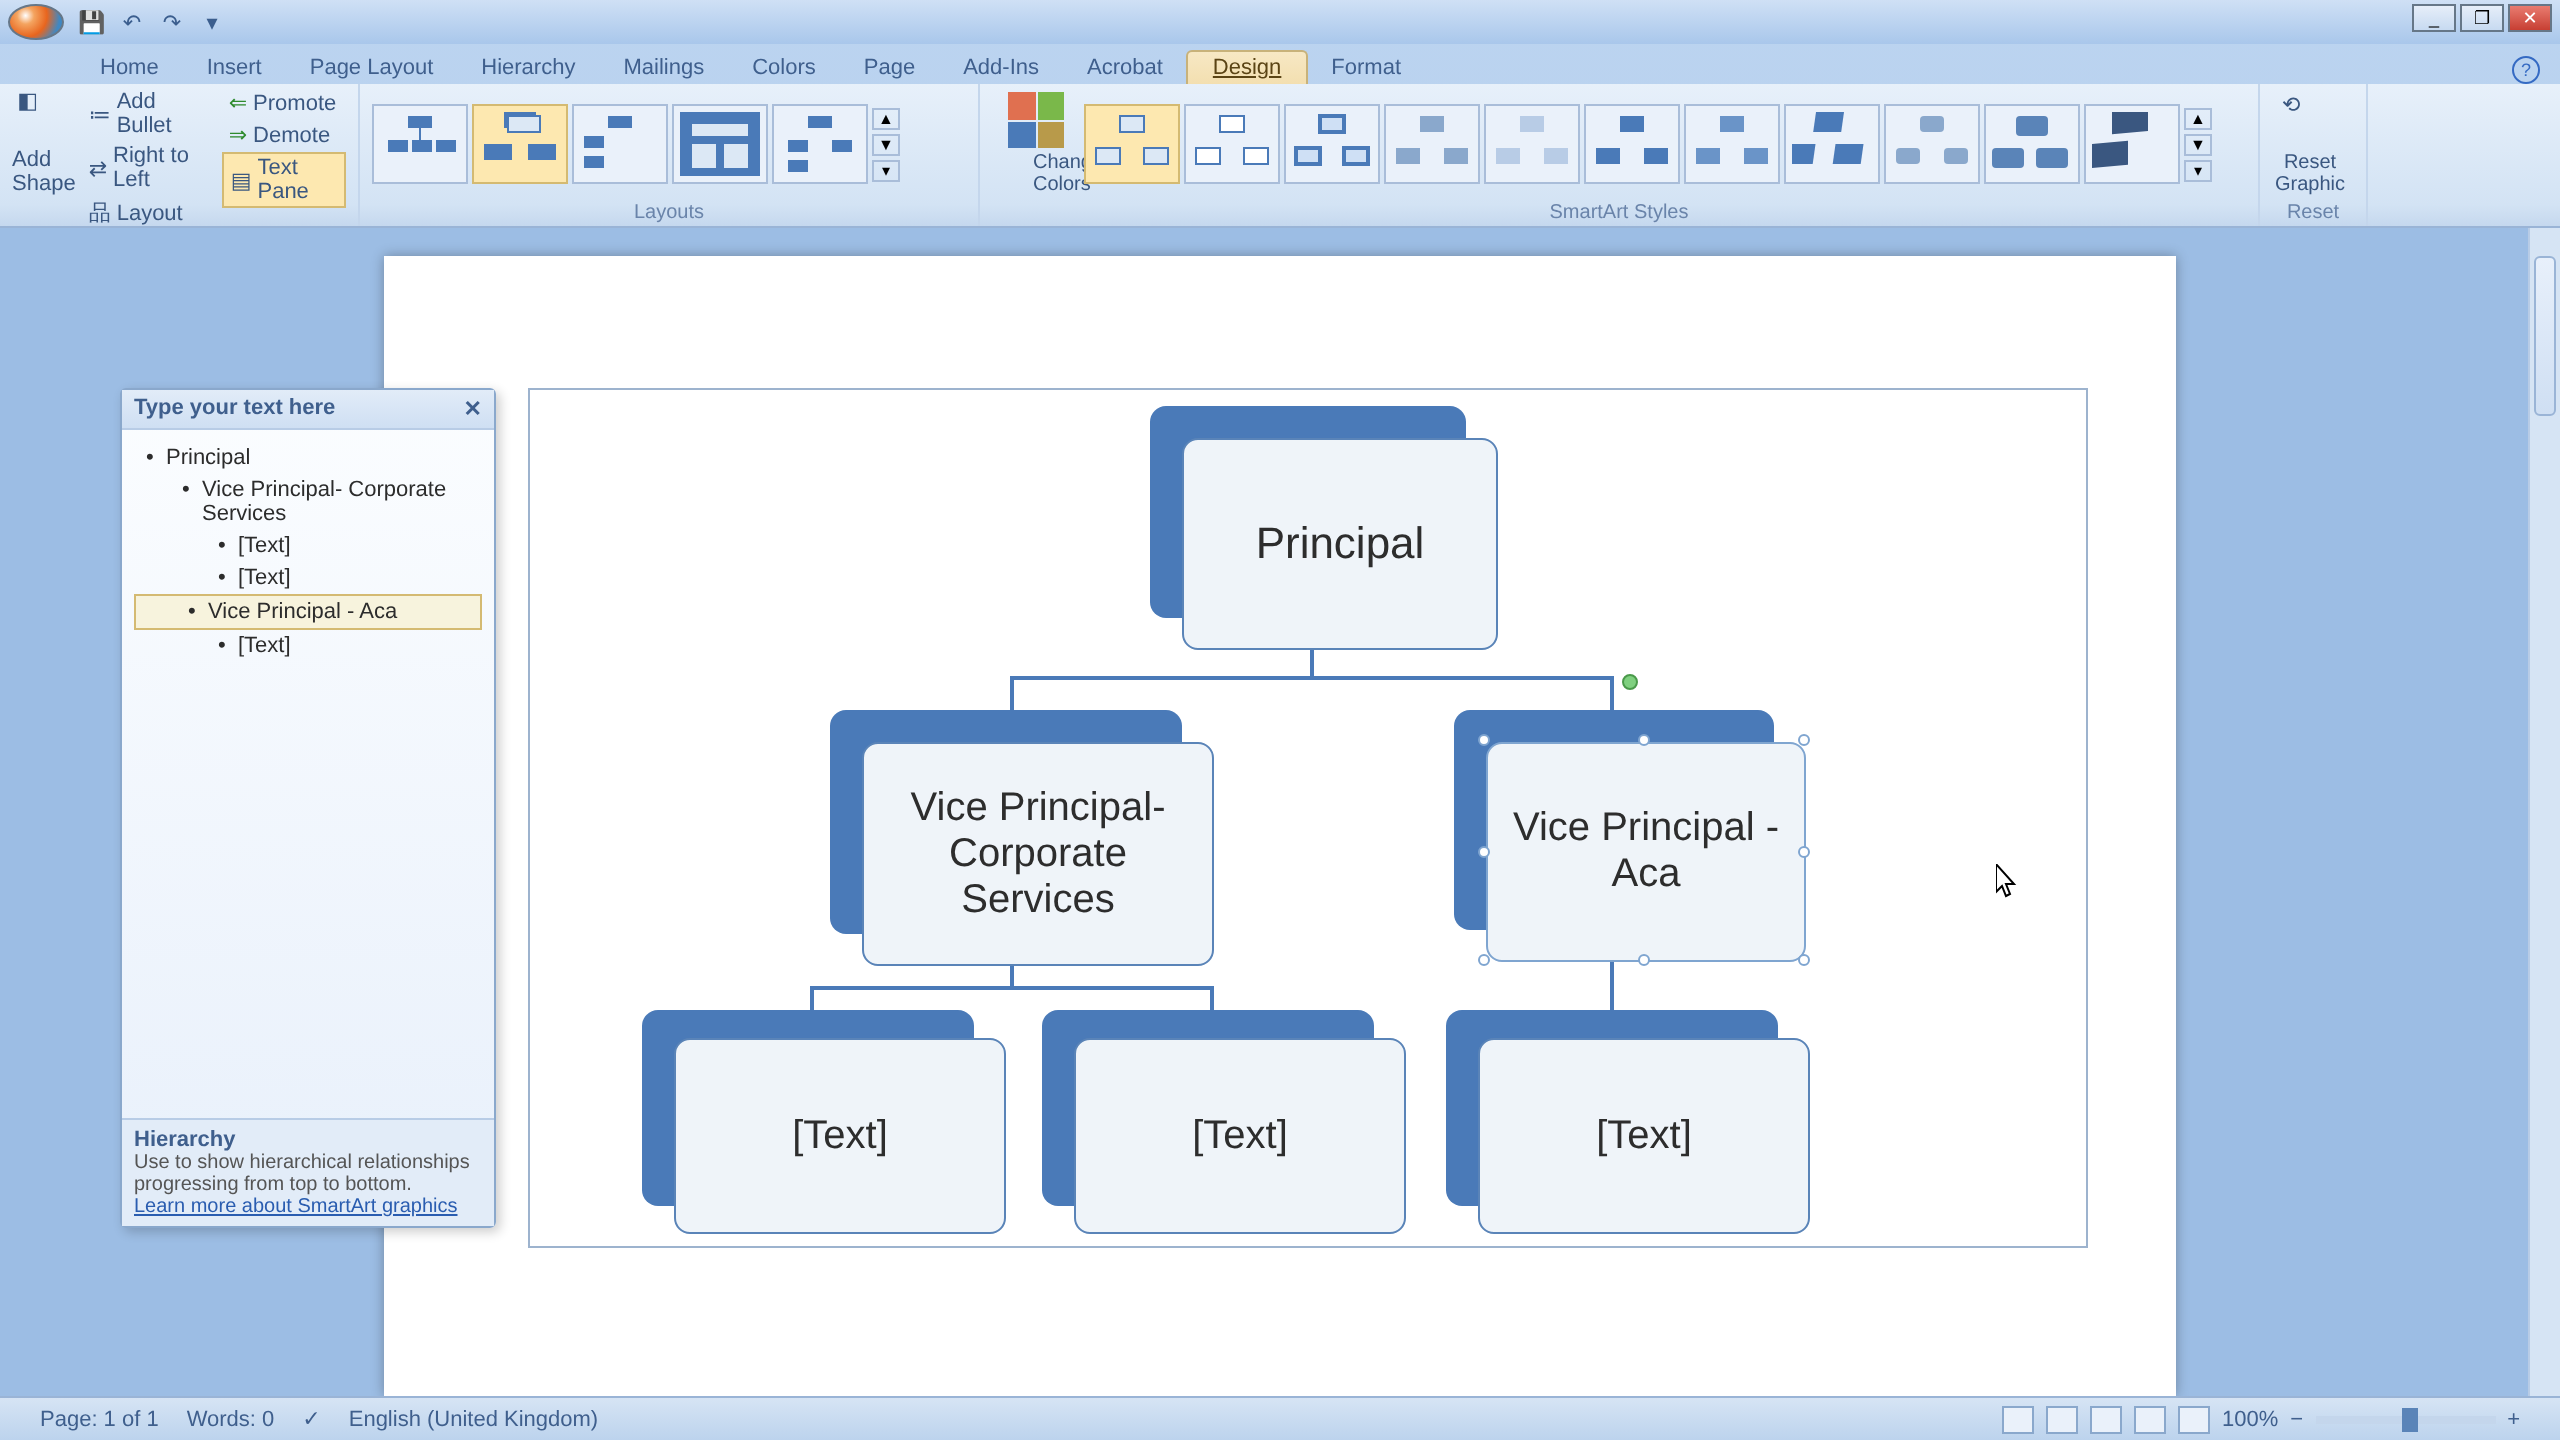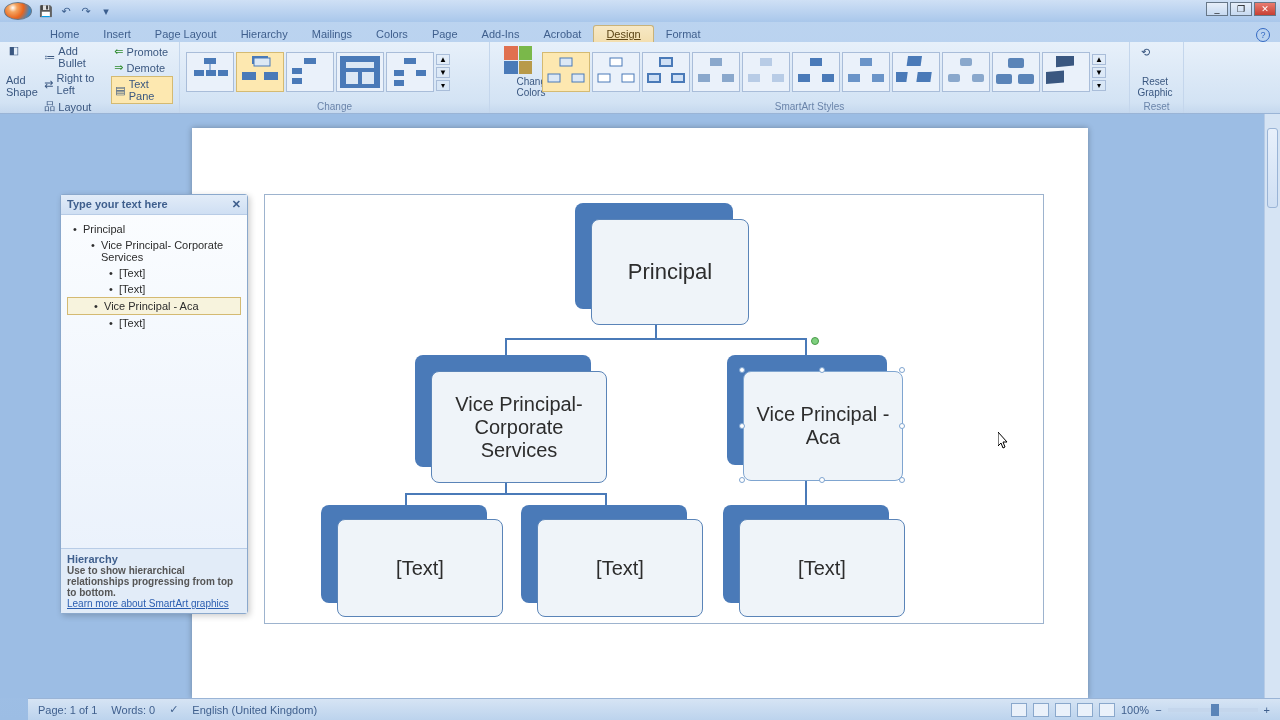--- a/index.html
+++ b/index.html
@@ -51,38 +51,38 @@
 .textpane-body { padding:6px 4px; }
 .tp-item { padding:2px 0 2px 18px; color:#2c2c2c; position:relative; }
 .tp-item::before { content:"•"; position:absolute; left:8px; }
 .tp-item.l2 { padding-left:36px; }
 .tp-item.l2::before { left:26px; }
 .tp-item.l3 { padding-left:54px; }
 .tp-item.l3::before { left:44px; }
 .tp-item.sel { background:#f7f3dd; border:1px solid #d4ba72; margin:0 2px;}
 .textpane-footer { position:absolute; bottom:0; left:0; right:0; background:#e2ecf8; border-top:1px solid #b8cce6; padding:4px 6px; }
 .textpane-footer .ttl { font-weight:bold; color:#3f5f8d;}
-.textpane-footer .desc { color:#555; font-size:10px;font-weight:bold; }
+.textpane-footer .desc { color:#555; font-size:10px; }
 .textpane-footer .link { color:#2a5db0; text-decoration:underline; font-size:10px;}
 
 
 .smartart-bound { position:absolute; left:264px; top:80px; width:780px; height:430px; border:1px solid #9db3ce; }
 .sa-stage { position:relative; width:100%; height:100%; }
 
 .node { position:absolute; }
 .node .back { position:absolute; background:#4a7ab8; border-radius:8px; }
 .node .front { position:absolute; background:#eff4f9; border:1.5px solid #5a84b8; border-radius:8px; display:flex; align-items:center; justify-content:center; text-align:center; color:#2d2d2d; }
 .node.sel .front { border:1.5px solid #7fa5d0; }
 .node .handles div { position:absolute; width:6px; height:6px; background:#fff; border:1px solid #7fa5d0; border-radius:50%; }
 .node .rot { position:absolute; width:8px; height:8px; background:#7fd07f; border:1px solid #4a9a4a; border-radius:50%; left:50%; top:-18px; margin-left:-4px;}
 
 .connector { position:absolute; background:#4a7ab8; }
 
 
-.statusbar { position:absolute; bottom:0; left:0; right:0; height:22px; background:linear-gradient(#d6e4f4,#bcd3ed); border-top:1px solid #9ab4d6; display:flex; align-items:center; padding:0 10px; color:#3f5f8d; gap:14px;margin-left:28px;}
+.statusbar { position:absolute; bottom:0; left:0; right:0; height:22px; background:linear-gradient(#d6e4f4,#bcd3ed); border-top:1px solid #9ab4d6; display:flex; align-items:center; padding:0 20px; color:#3f5f8d; gap:14px;}
 .statusbar .right { margin-left:auto; display:flex; align-items:center; gap:6px;}
 .viewbtn { width:16px; height:14px; border:1px solid #8aa8cc; background:#eaf1fa;}
 .zoom-slider { width:90px; height:4px; background:#c4d6ec; position:relative;}
 .zoom-slider .thumb{ position:absolute; width:8px; height:12px; background:#5a84b8; top:-4px; left:43px;}
 
 .scrollbar-v { position:absolute; right:0; top:114px; bottom:22px; width:16px; background:#d6e4f4; border-left:1px solid #b8cce6;}
 .scrollbar-v .track-thumb{ position:absolute; left:2px; right:2px; top:14px; height:80px; background:linear-gradient(#e8f0fb,#cfdff3); border:1px solid #9ab4d6; border-radius:3px;}
 
 .cursor-ptr { position:absolute; width:12px; height:18px; pointer-events:none;}
 </style>
@@ -199,21 +199,21 @@
             <rect x="4" y="24" width="10" height="6" fill="#4a7ab8"></rect>
             <rect x="26" y="14" width="10" height="6" fill="#4a7ab8"></rect>
           </svg>
         </div>
       <div style="width:14px;display:flex;flex-direction:column;gap:2px;">
         <div style="border:1px solid #a9bdd9;text-align:center;font-size:8px;">▲</div>
         <div style="border:1px solid #a9bdd9;text-align:center;font-size:8px;">▼</div>
         <div style="border:1px solid #a9bdd9;text-align:center;font-size:8px;">▾</div>
       </div>
     </div>
-    <div class="group-label">Change</div>
+    <div class="group-label">Layouts</div>
   </div>
 
   <div class="group" style="width:640px;">
     <div class="group-content">
       <div class="big-btn" style="width:44px;">
         <div class="ico" style="display:grid;grid-template-columns:1fr 1fr;gap:1px;">
             <span style="background:#e07050;"></span>
             <span style="background:#7ab84a;"></span>
             <span style="background:#4a7ab8;"></span>
             <span style="background:#b89a4a;"></span>

